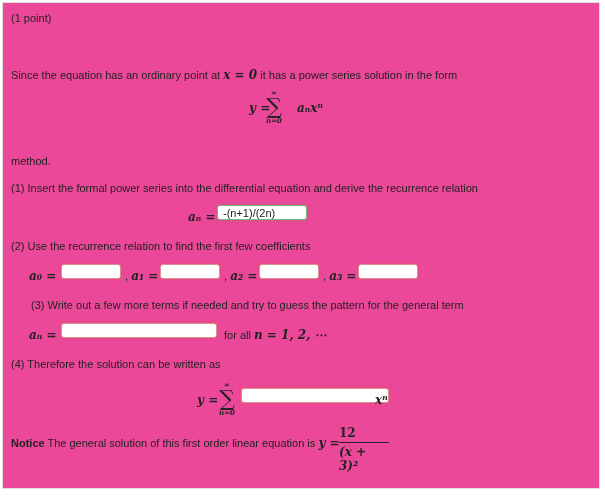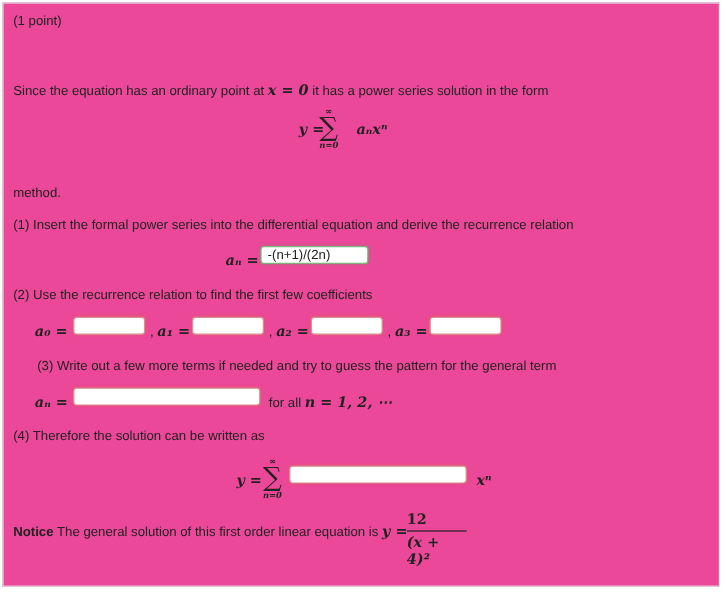--- a/index.html
+++ b/index.html
@@ -75,25 +75,25 @@
   </div>
 
   <div class="abs" style="left:8px;top:355px;">(4) Therefore the solution can be written as</div>
   <div class="abs math" style="left:194px;top:390px;">y =</div>
   <div class="sigma" style="left:214px;top:378px;width:20px;">
     <span class="lim">∞</span>
     <span class="big">∑</span>
     <span class="lim">n=0</span>
   </div>
   <input class="ans incorrect" style="left: 238px; top: 385px; width: 148px;" type="text" value="">
-  <div class="abs math" style="left:394px;top:390px;">xⁿ</div>
+  <div class="abs math" style="left:372px;top:390px;">xⁿ</div>
 
   <div class="abs" style="left:8px;top:433px;">
     <b>Notice</b>
     <span>The general solution of this first order linear equation is</span>
     <span class="math">y =</span>
   </div>
   <div class="frac" style="left:336px;top:423px;width:50px;">
     <span class="num">12</span>
-    <span class="den">(x + 4)²</span>
+    <span class="den">(x + 3)²</span>
   </div>
 
 </div>
 
 </body></html>

